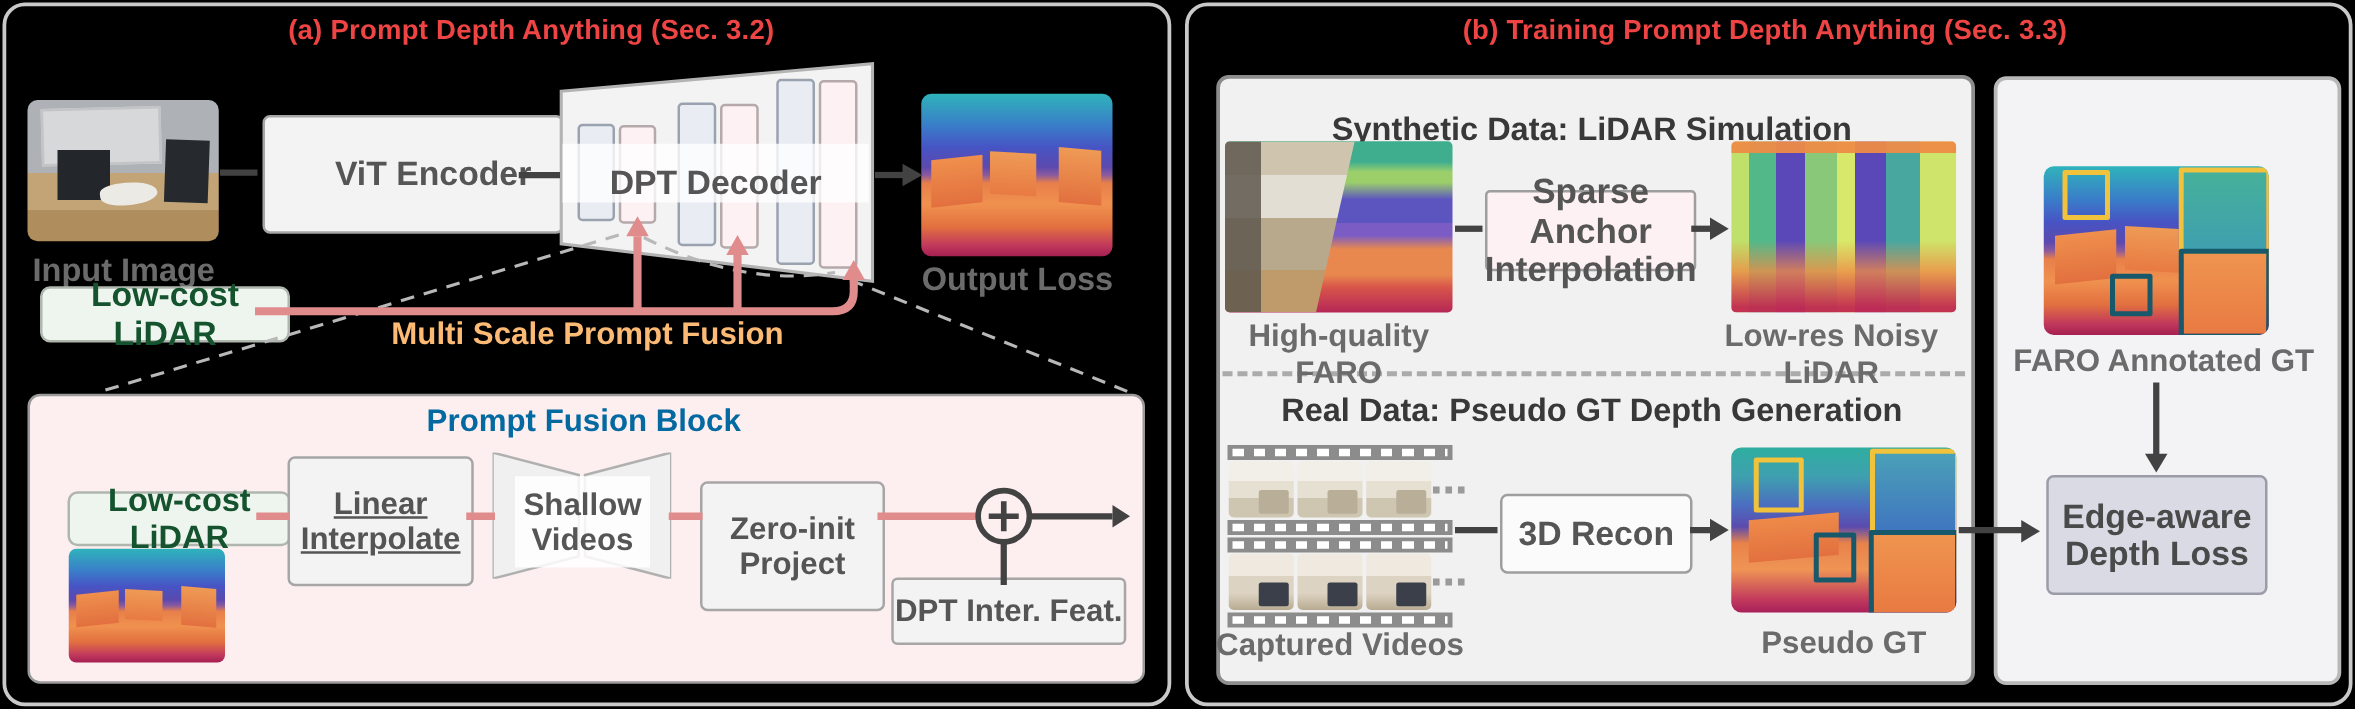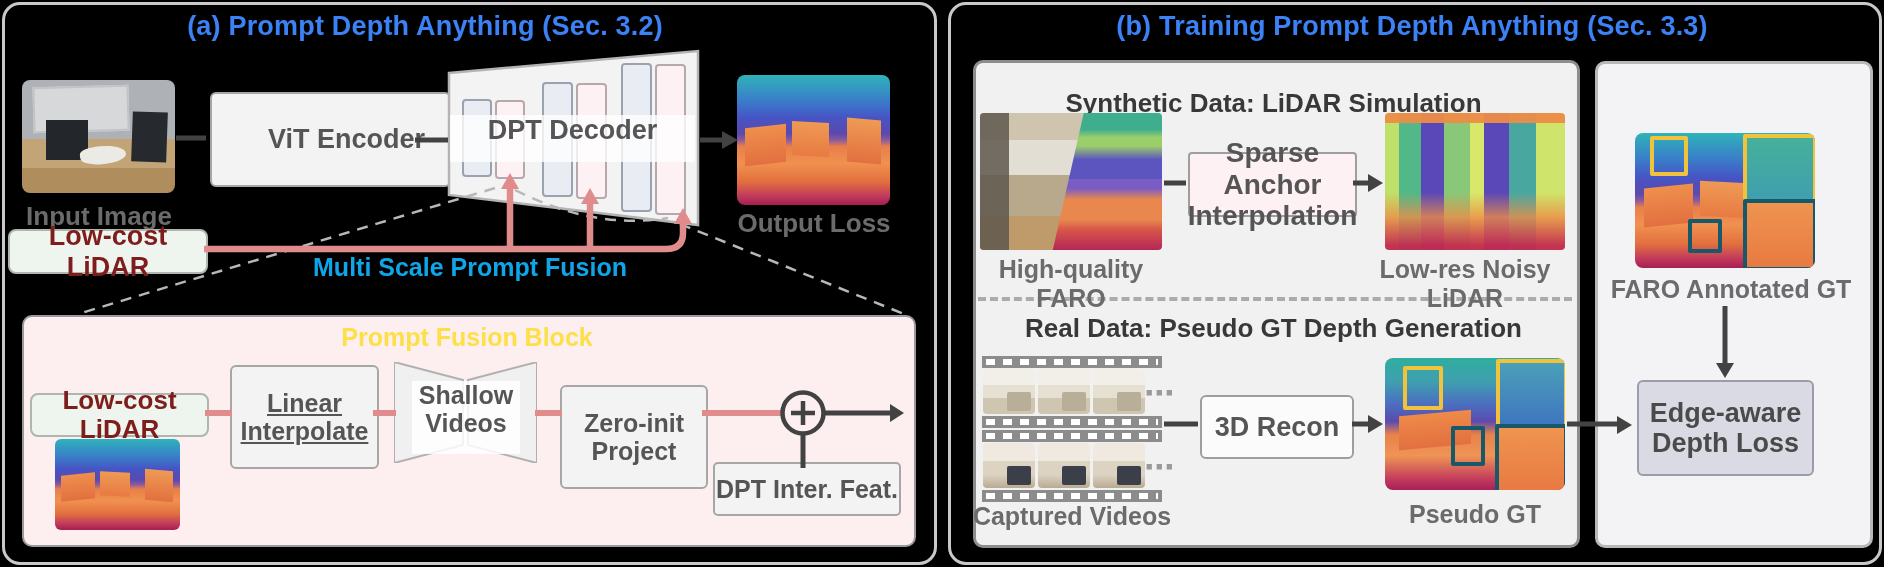--- a/index.html
+++ b/index.html
@@ -2,27 +2,27 @@
 <html><head>
 <meta charset="utf-8">
 <style>
   html,body{margin:0;padding:0;background:#000;}
   .fig{position:relative;width:1884px;height:567px;background:#000;overflow:hidden;
        font-family:"Liberation Sans","DejaVu Sans",sans-serif;}
   .abs{position:absolute;}
 
   
   .panel{position:absolute;border:3px solid #c9c9c9;border-radius:18px;background:#000;}
-  .panel-title{position:absolute;text-align:center;font-weight:bold;font-size:27px;color:#3b82f6;letter-spacing:.2px;}
+  .panel-title{position:absolute;text-align:center;font-weight:bold;font-size:22px;color:#ef4444;letter-spacing:.2px;}
 
   
   .gbox{position:absolute;background:#f3f3f3;border:2.5px solid #a6a6a6;border-radius:6px;
         display:flex;flex-direction:column;align-items:center;justify-content:center;
         font-weight:bold;color:#555;text-align:center;line-height:1.12;}
-  .greenbox{background:#eef5ee;border-color:#aeb6ae;border-radius:8px;color:#7f1d1d;}
+  .greenbox{background:#eef5ee;border-color:#aeb6ae;border-radius:8px;color:#14532d;margin-left:24px;}
   .pinkbox{background:#fdf1f3;border-color:#9e9e9e;border-radius:4px;}
   .lavbox{background:#d9dae4;border-color:#9b9ca8;color:#4a4a4a;}
   .whitebox{background:#fbfbfb;border-color:#9e9e9e;}
 
   .lbl{position:absolute;font-weight:bold;color:#6b6b6b;font-size:25px;text-align:center;}
   .hdr{position:absolute;font-weight:bold;color:#383838;font-size:26px;text-align:center;}
 
   
   .fusion-panel{position:absolute;background:#fdeef0;border:2.5px solid #9a9a9a;border-radius:10px;}
 
@@ -65,23 +65,23 @@
      background-image:repeating-linear-gradient(90deg,#fff 0 9px,rgba(0,0,0,0) 9px 17px);
      background-size:calc(100% - 8px) 6px;background-position:4px 3px;background-repeat:no-repeat;}
   .film-photo{position:absolute;width:52px;height:45px;border-radius:4px;overflow:hidden;
      background:linear-gradient(180deg,#f2efe8 0 35%,#e6e0d2 35% 65%,#cfc6b2 65% 100%);}
   .film-photo::before{content:"";position:absolute;right:8%;bottom:6%;width:46%;height:42%;background:#b9ae98;border-radius:2px;}
   .film-photo.r2{background:linear-gradient(180deg,#efe9e0 0 40%,#ddd3c2 40% 70%,#b8ab92 100%);}
   .film-photo.r2::before{background:#3a3f49;}
   .dots{position:absolute;font-weight:bold;color:#9a9a9a;font-size:30px;}
 
   
-  .dpt-band{position:absolute;background:rgba(255,255,255,.78);display:flex;align-items:flex-start;justify-content:center;
+  .dpt-band{position:absolute;background:rgba(255,255,255,.78);display:flex;align-items:flex-end;justify-content:center;
      font-weight:bold;font-size:27px;color:#555;}
-  .conv-band{position:absolute;background:rgba(255,255,255,.85);display:flex;flex-direction:column;align-items:center;justify-content:flex-start;
+  .conv-band{position:absolute;background:rgba(255,255,255,.85);display:flex;flex-direction:column;align-items:center;justify-content:center;
      font-weight:bold;font-size:25px;color:#555;line-height:1.12;}
   .dashed-div{position:absolute;border-top:4px dashed #ababab;}
   .inner-gray{position:absolute;background:#f1f1f1;border:3px solid #8d8d8d;border-radius:10px;}
   .loss-box{position:absolute;background:#f3f3f5;border:3px solid #b8b8b8;border-radius:10px;}
   svg.overlay{position:absolute;inset:0;pointer-events:none;z-index:6;}
   .z2{z-index:2;} .z3{z-index:3;}
 </style>
 </head>
 <body>
 
@@ -118,24 +118,24 @@
   <div class="img depth-a z2" style="left:737px;top:75px;width:153px;height:130px;">
     <div class="mon-l"></div>
     <div class="mon-m"></div>
     <div class="mon-r"></div>
   </div>
   <div class="lbl" style="left:728px;top:208px;width:172px;font-size:26px;">Output Loss</div>
 
   <div class="gbox greenbox z2" style="left:8px;top:229px;width:196px;height:41px;font-size:27px;">
     <span>Low-cost LiDAR</span>
   </div>
-  <div class="lbl" style="left:250px;top:253px;width:440px;font-size:25px;color:#0ea5e9;">Multi Scale Prompt Fusion</div>
+  <div class="lbl" style="left:250px;top:253px;width:440px;font-size:25px;color:#fdba74;">Multi Scale Prompt Fusion</div>
 
   <div class="fusion-panel z2" style="left:22px;top:315px;width:890px;height:228px;"></div>
-  <div class="hdr z3" style="left:22px;top:323px;width:890px;font-size:25px;color:#fde047;">Prompt Fusion Block</div>
+  <div class="hdr z3" style="left:22px;top:323px;width:890px;font-size:25px;color:#0369a1;">Prompt Fusion Block</div>
 
   <div class="gbox greenbox z3" style="left:30px;top:393px;width:175px;height:40px;font-size:26px;">
     <span>Low-cost LiDAR</span>
   </div>
   <div class="img depth-a z3" style="left:55px;top:439px;width:125px;height:91px;border-radius:6px;">
     <div class="mon-l"></div>
     <div class="mon-m"></div>
     <div class="mon-r"></div>
   </div>
 

